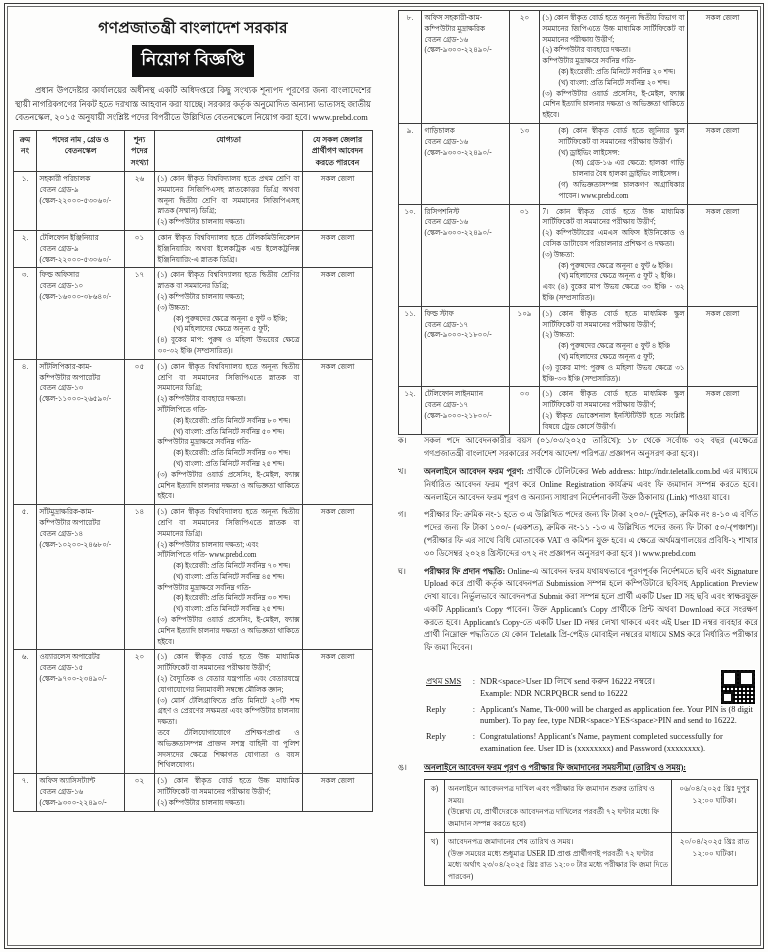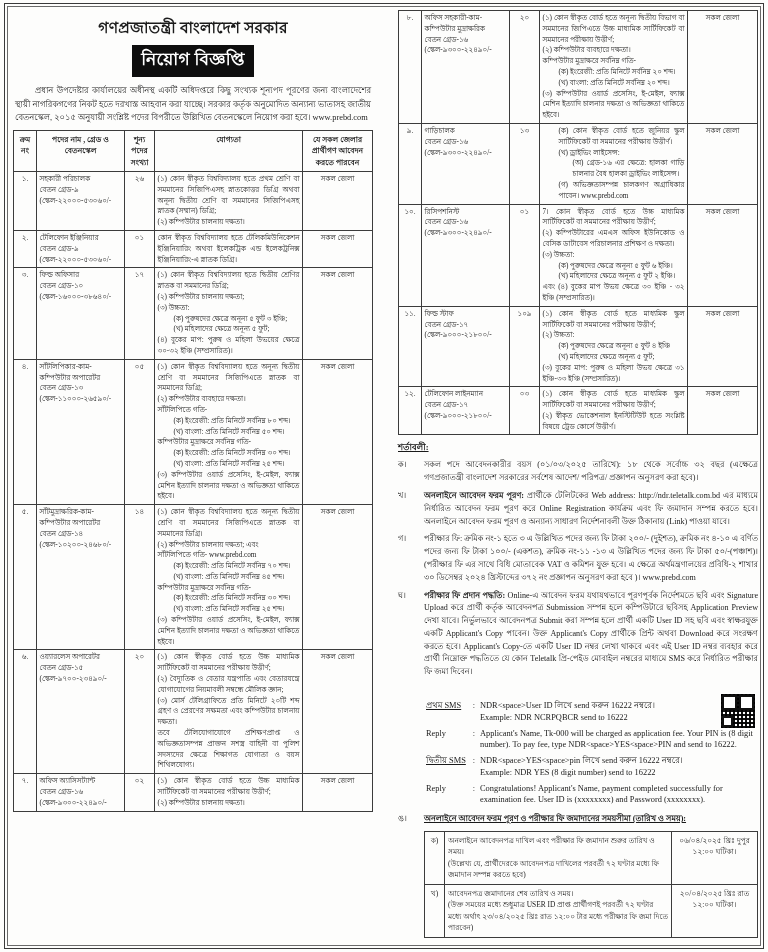--- a/index.html
+++ b/index.html
@@ -402,21 +402,20 @@
               <td class="c-vac">০৩</td>
               <td class="c-qual">
                 <span class="qual-line just ">(১) কোন স্বীকৃত বোর্ড হতে মাধ্যমিক স্কুল সার্টিফিকেট বা সমমানের পরীক্ষায় উত্তীর্ণ;</span>
                 <span class="qual-line just ">(২) স্বীকৃত ভোকেশনাল ইনস্টিটিউট হতে সংশ্লিষ্ট বিষয়ে ট্রেড কোর্সে উত্তীর্ণ।</span>
               </td>
               <td class="c-dist">সকল জেলা</td>
             </tr>
           </tbody>
       </table>
 
-      <div class="cond-head">শর্তাবলী:</div>
 
       <div id="cond-list">
           <div class="cond-row">
             <div class="cond-key">ক।</div>
             <div class="cond-body">সকল পদে আবেদনকারীর বয়স (০১/০৩/২০২৫ তারিখে): ১৮ থেকে সর্বোচ্চ ৩২ বছর (এক্ষেত্রে গণপ্রজাতন্ত্রী বাংলাদেশ সরকারের সর্বশেষ আদেশ/ পরিপত্র/ প্রজ্ঞাপন অনুসরণ করা হবে)।</div>
           </div>
           <div class="cond-row">
             <div class="cond-key">খ।</div>
             <div class="cond-body"><span class="b">অনলাইনে আবেদন ফরম পূরণ: </span>প্রার্থীকে টেলিটকের Web address: http://ndr.teletalk.com.bd এর মাধ্যমে নির্ধারিত আবেদন ফরম পূরণ করে Online Registration কার্যক্রম এবং ফি জমাদান সম্পন্ন করতে হবে। অনলাইনে আবেদন ফরম পূরণ ও অন্যান্য সাধারণ নির্দেশনাবলী উক্ত ঠিকানায় (Link) পাওয়া যাবে।</div>
           </div>
@@ -440,25 +439,20 @@
                 <td class="sms-label">প্রথম SMS</td>
                 <td class="sms-colon">:</td>
                 <td class="sms-text">NDR&lt;space&gt;User ID লিখে send করুন 16222 নম্বরে।<br>Example: NDR NCRPQBCR send to 16222</td>
               </tr>
               <tr>
                 <td class="sms-label plain">Reply</td>
                 <td class="sms-colon">:</td>
                 <td class="sms-text">Applicant's Name, Tk-000 will be charged as application fee. Your PIN is (8 digit number). To pay fee, type NDR&lt;space&gt;YES&lt;space&gt;PIN and send to 16222.</td>
               </tr>
               <tr>
-                <td class="sms-label">দ্বিতীয় SMS</td>
-                <td class="sms-colon">:</td>
-                <td class="sms-text">NDR&lt;space&gt;YES&lt;space&gt;pin লিখে send করুন 16222 নম্বরে।<br>Example: NDR YES (8 digit number) send to 16222</td>
-              </tr>
-              <tr>
                 <td class="sms-label plain">Reply</td>
                 <td class="sms-colon">:</td>
                 <td class="sms-text">Congratulations! Applicant's Name, payment completed successfully for examination fee. User ID is (xxxxxxxx) and Password (xxxxxxxx).</td>
               </tr>
             </tbody>
         </table>
       </div>
 
       <div class="cond-row">
         <div class="cond-key">ঙ।</div>

